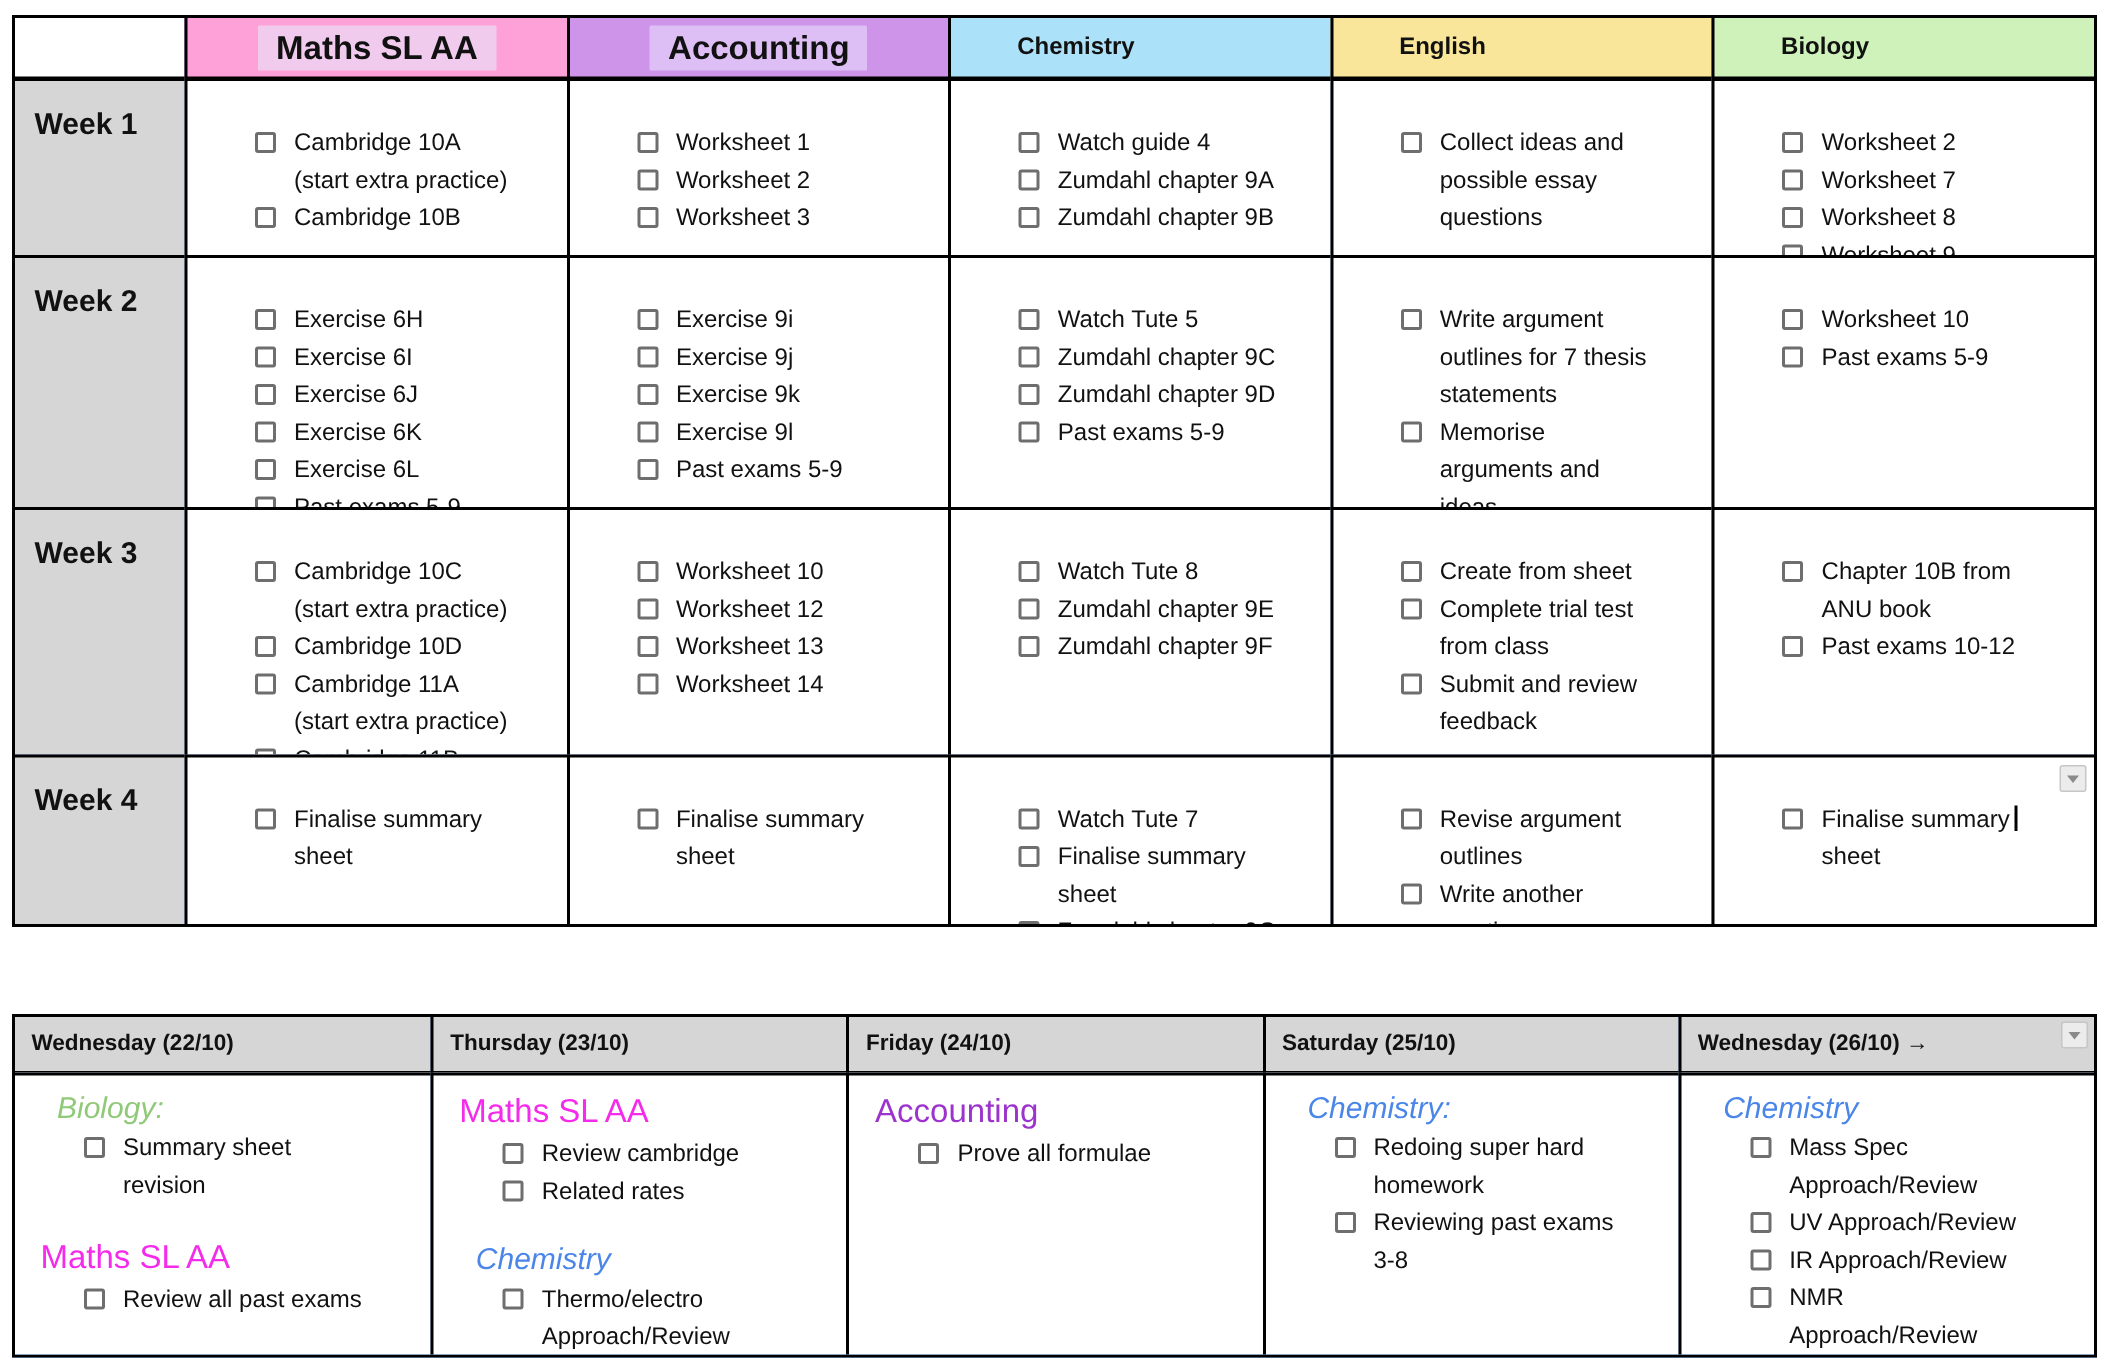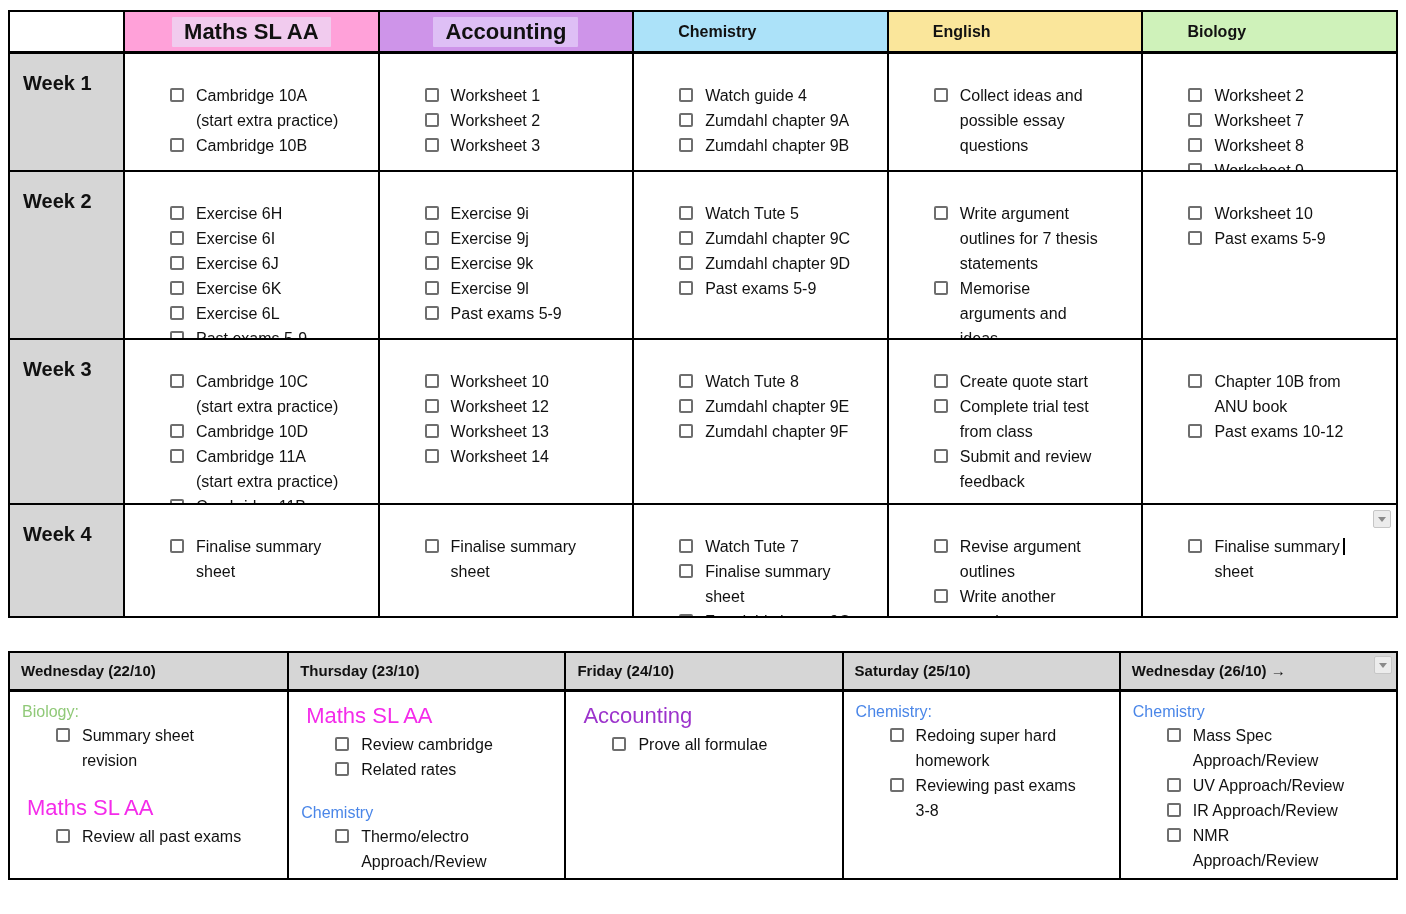--- a/index.html
+++ b/index.html
@@ -18,21 +18,21 @@
     background: #3b82f6;
     display: grid;
   }
   #weekly-table {
     left: 8px; top: 10px;
     width: 1390px; height: 608px;
     grid-template-columns: 113px repeat(5, 1fr);
     grid-template-rows: 40px 118px 168px 165px 1fr;
   }
   #daily-table {
-    left: 8px; top: 651px;
+    left: 8px; top: 676px;
     width: 1390px; height: 229px;
     grid-template-columns: repeat(5, 1fr);
     grid-template-rows: 37px 1fr;
   }
 
   .bl { border-left: 2px solid #000; }
   .bt { border-top: 2px solid #000; }
   .hb { border-bottom: 1px solid #000; }
 
   .corner { background: #fff; }
@@ -108,21 +108,21 @@
     overflow: hidden;
   }
   .day-cell {
     position: relative;
     padding: 10px 4px 4px 0;
     background: #fff;
     overflow: hidden;
   }
   .section + .section { margin-top: 21px; }
   .sec-label { line-height: 1.25; }
-  .sec-label.small { font-size: 16px; padding-left: 12px; }
+  .sec-label.small { font-size: 20px; padding-left: 28px; font-style: italic; }
   .sec-label.large { font-size: 22px; padding-left: 17px; margin-bottom: 2px; }
   .sec-items { margin-left: 46px; margin-top: 1px; }
 </style>
 </head>
 <body>
 
 <div id="weekly-table" class="tbl">
     <div class="corner hb"></div>
     <div class="sub-h large hb bl" style="background: rgb(255, 161, 217);">
       <span class="hl" style="background: rgb(241, 203, 238);">Maths SL AA</span>
@@ -336,21 +336,21 @@
         <span class="item-text">Zumdahl chapter 9E</span>
       </div>
       <div class="item">
         <span class="cb"></span>
         <span class="item-text">Zumdahl chapter 9F</span>
       </div>
     </div>
     <div class="t1-cell bt bl">
       <div class="item">
         <span class="cb"></span>
-        <span class="item-text">Create quote start</span>
+        <span class="item-text">Create from sheet</span>
       </div>
       <div class="item">
         <span class="cb"></span>
         <span class="item-text">Complete trial test<br>from class</span>
       </div>
       <div class="item">
         <span class="cb"></span>
         <span class="item-text">Submit and review<br>feedback</span>
       </div>
     </div>

